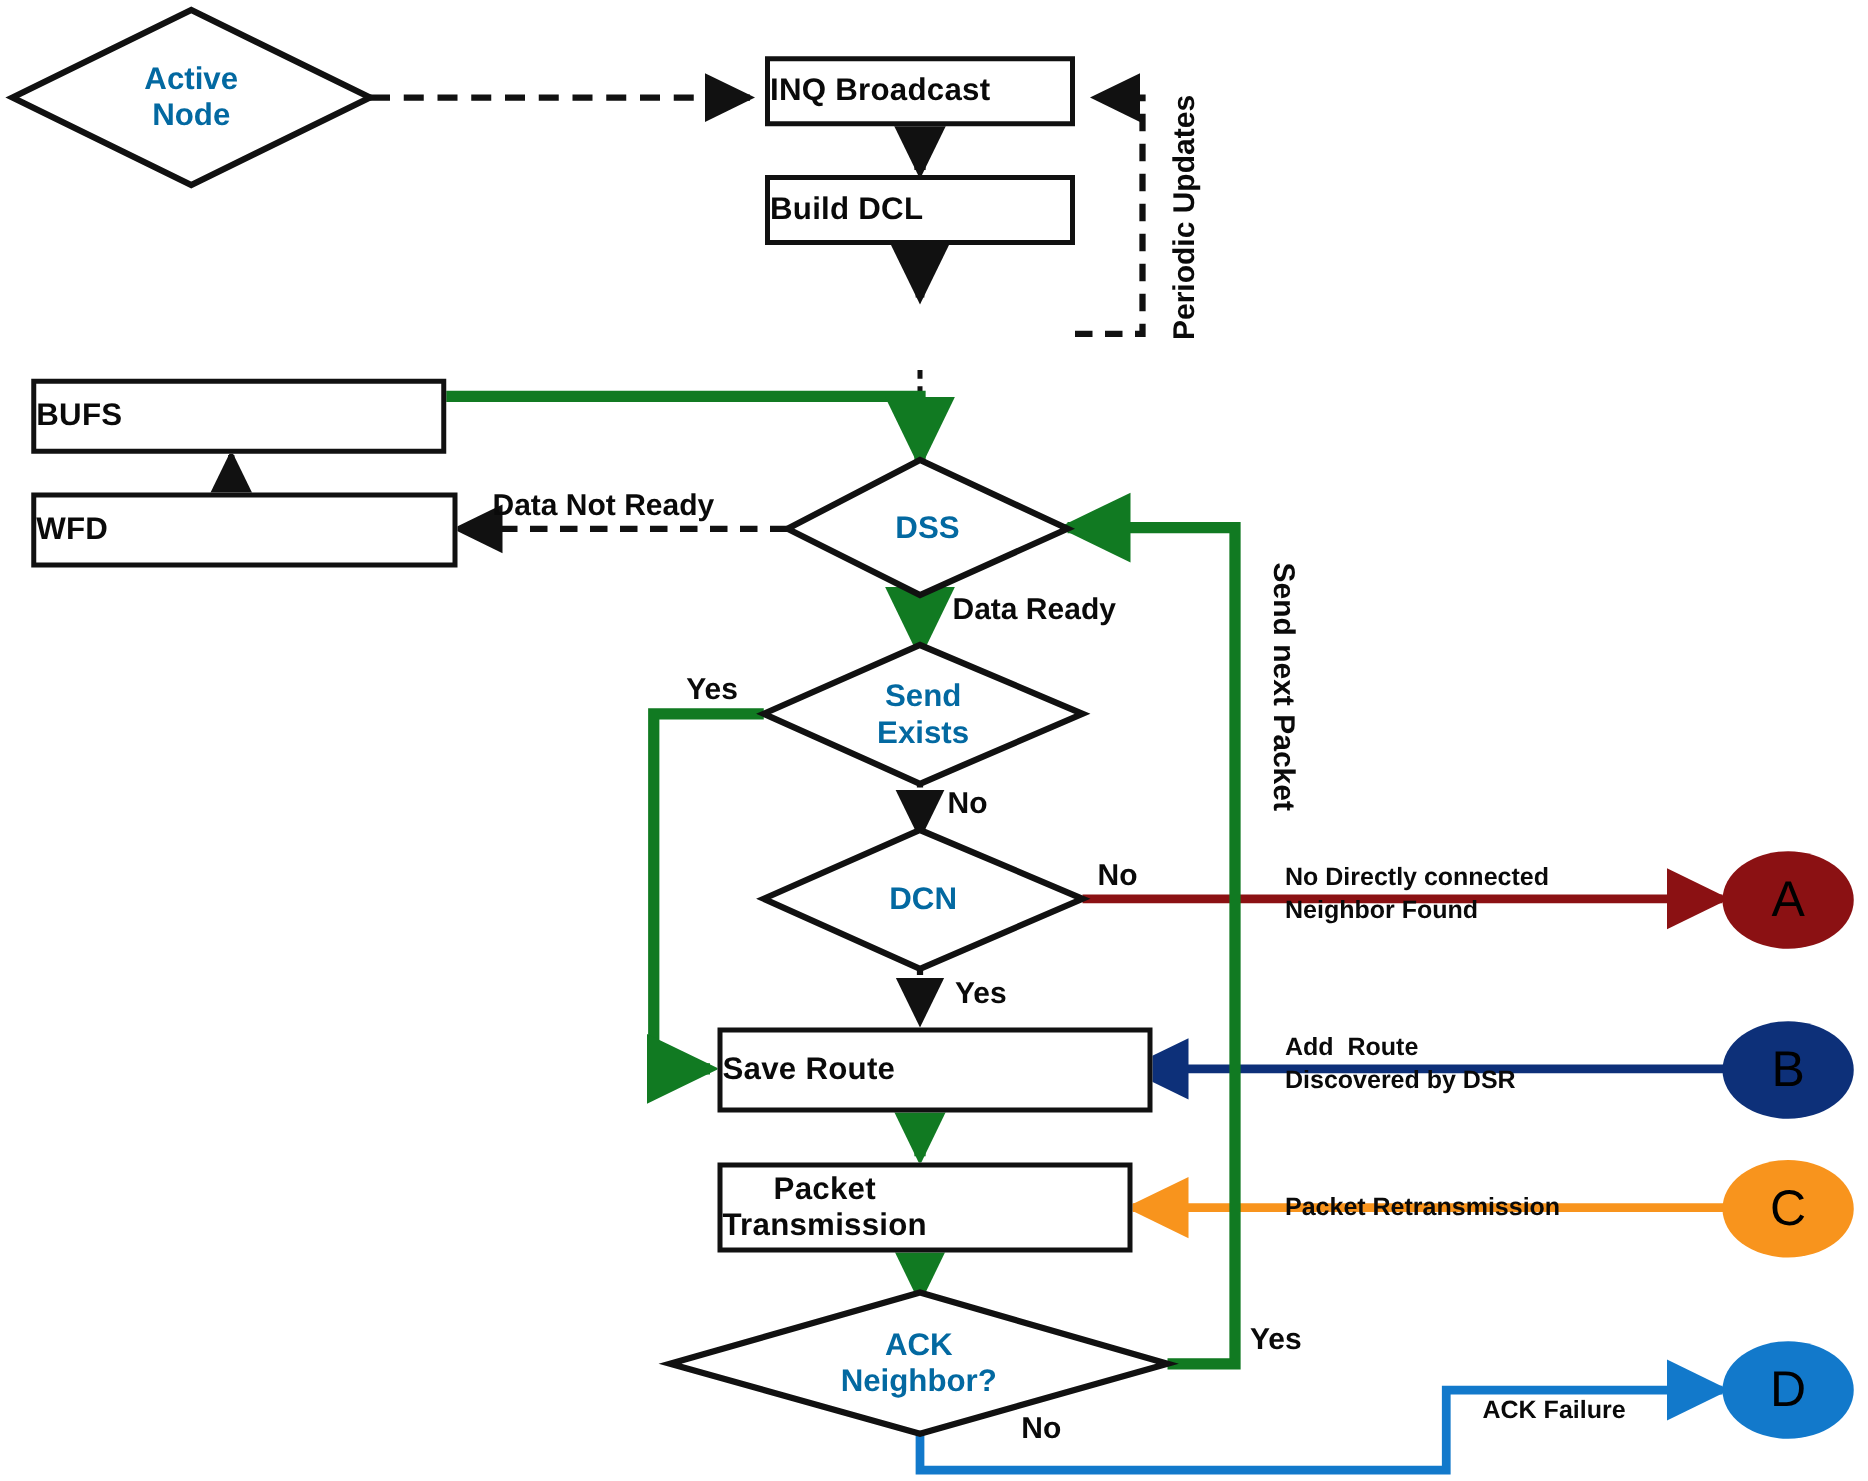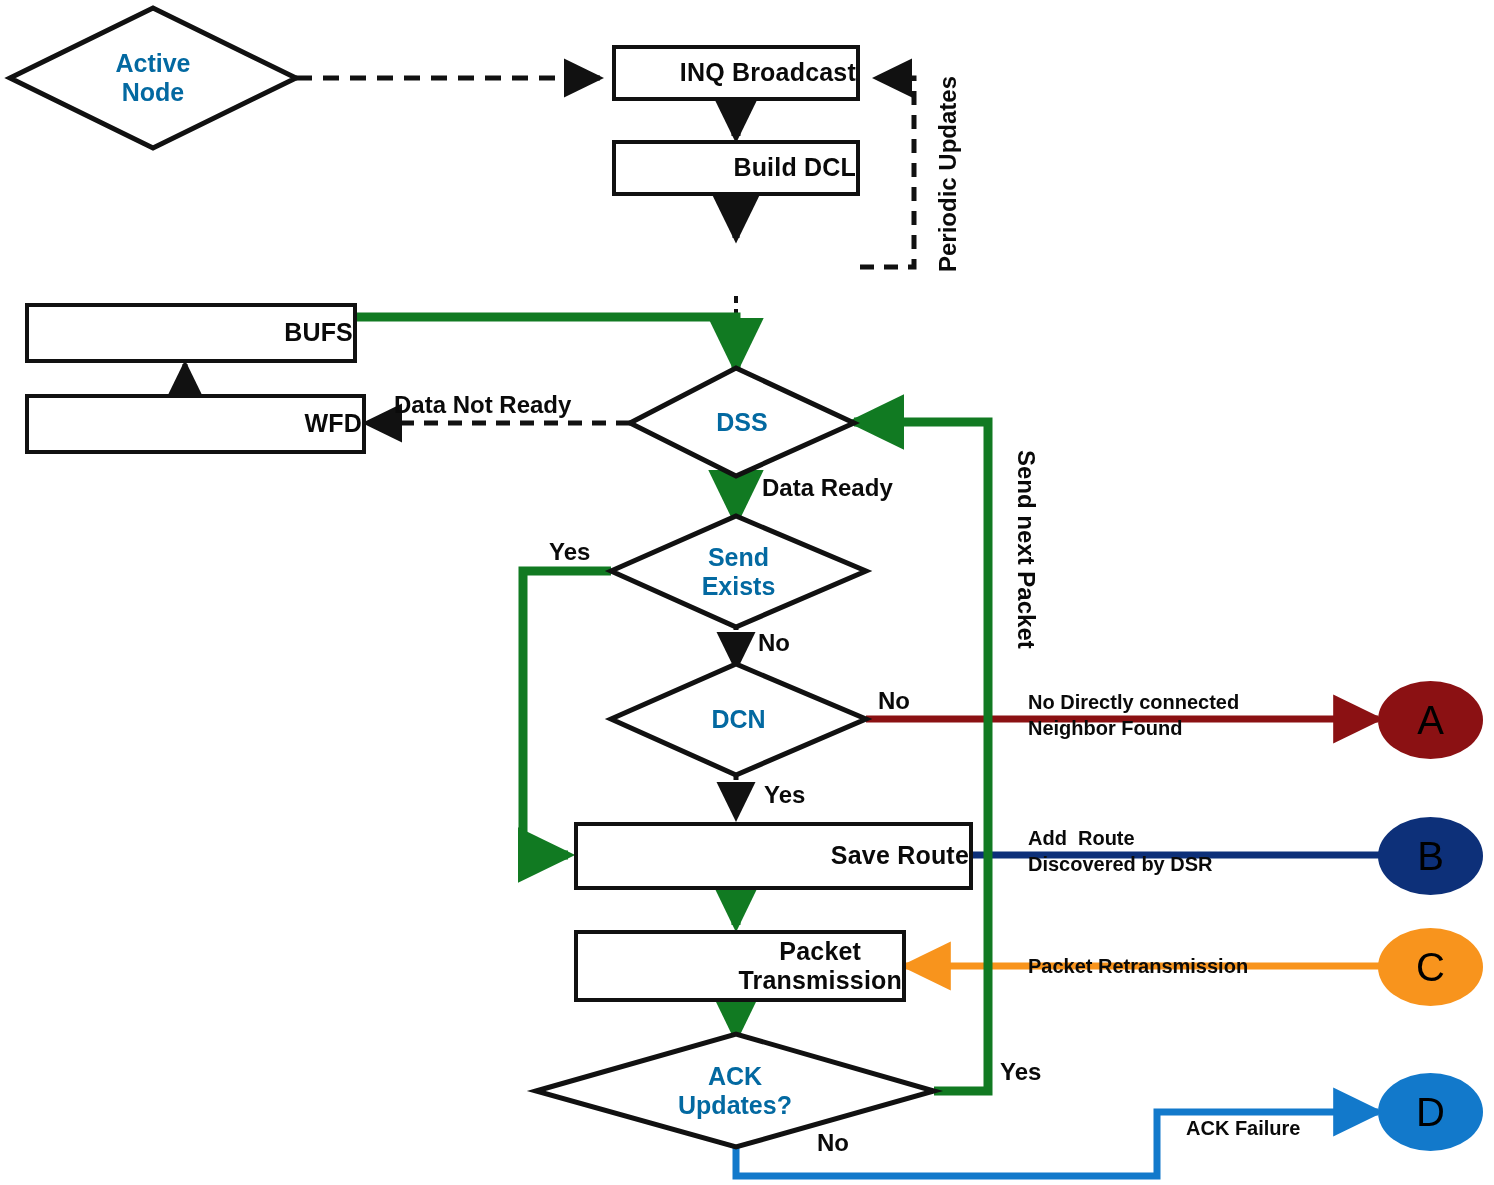--- a/index.html
+++ b/index.html
@@ -20,21 +20,21 @@
     left: 0;
     top: 0;
     width: 1494px;
     height: 1185px;
   }
   .node {
     position: absolute;
     box-sizing: border-box;
     display: flex;
     align-items: center;
-    justify-content: flex-end;
+    justify-content: flex-start;
     text-align: center;
     font-weight: bold;
     color: #0a0a0a;
     line-height: 1.18;
   }
   .proc {
     background: #ffffff;
     border: 4px solid #111111;
     font-size: 25px;
     letter-spacing: 0.2px;
@@ -175,21 +175,21 @@
 
 
   <div class="node proc" style="left:25px; top:303px; width:332px; height:60px;">
     <span>BUFS</span>
   </div>
 
   <div class="node proc" style="left:25px; top:394px; width:341px; height:60px;">
     <span>WFD</span>
   </div>
 
-  <div class="node proc" style="left:574px; top:822px; width:399px; height:68px;padding-left:24px;">
+  <div class="node proc" style="left:574px; top:822px; width:348px; height:68px;">
     <span>Save Route</span>
   </div>
 
   <div class="node proc" style="left:574px; top:930px; width:332px; height:72px; white-space:pre-line;">
     <span style="white-space:pre-line;">Packet
 Transmission</span>
   </div>
 
   <div class="dec-wrap" style="left:10px; top:8px; width:286px; height:140px;">
     <div class="dec-label" style="white-space:pre-line;">Active
@@ -204,21 +204,21 @@
     <div class="dec-label" style="white-space:pre-line;">Send
 Exists</div>
   </div>
 
   <div class="dec-wrap" style="left:611px; top:664px; width:255px; height:112px;">
     <div class="dec-label">DCN</div>
   </div>
 
   <div class="dec-wrap" style="left:536px; top:1034px; width:398px; height:114px;">
     <div class="dec-label" style="white-space:pre-line;">ACK
-Updates?</div>
+Neighbor?</div>
   </div>
 
   <div class="circ" style="left:1378px; top:681px; width:105px; height:78px; background:#8B1113;">
     <span>A</span>
   </div>
 
   <div class="circ" style="left:1378px; top:817px; width:105px; height:78px; background:#0D3079;">
     <span>B</span>
   </div>
 

